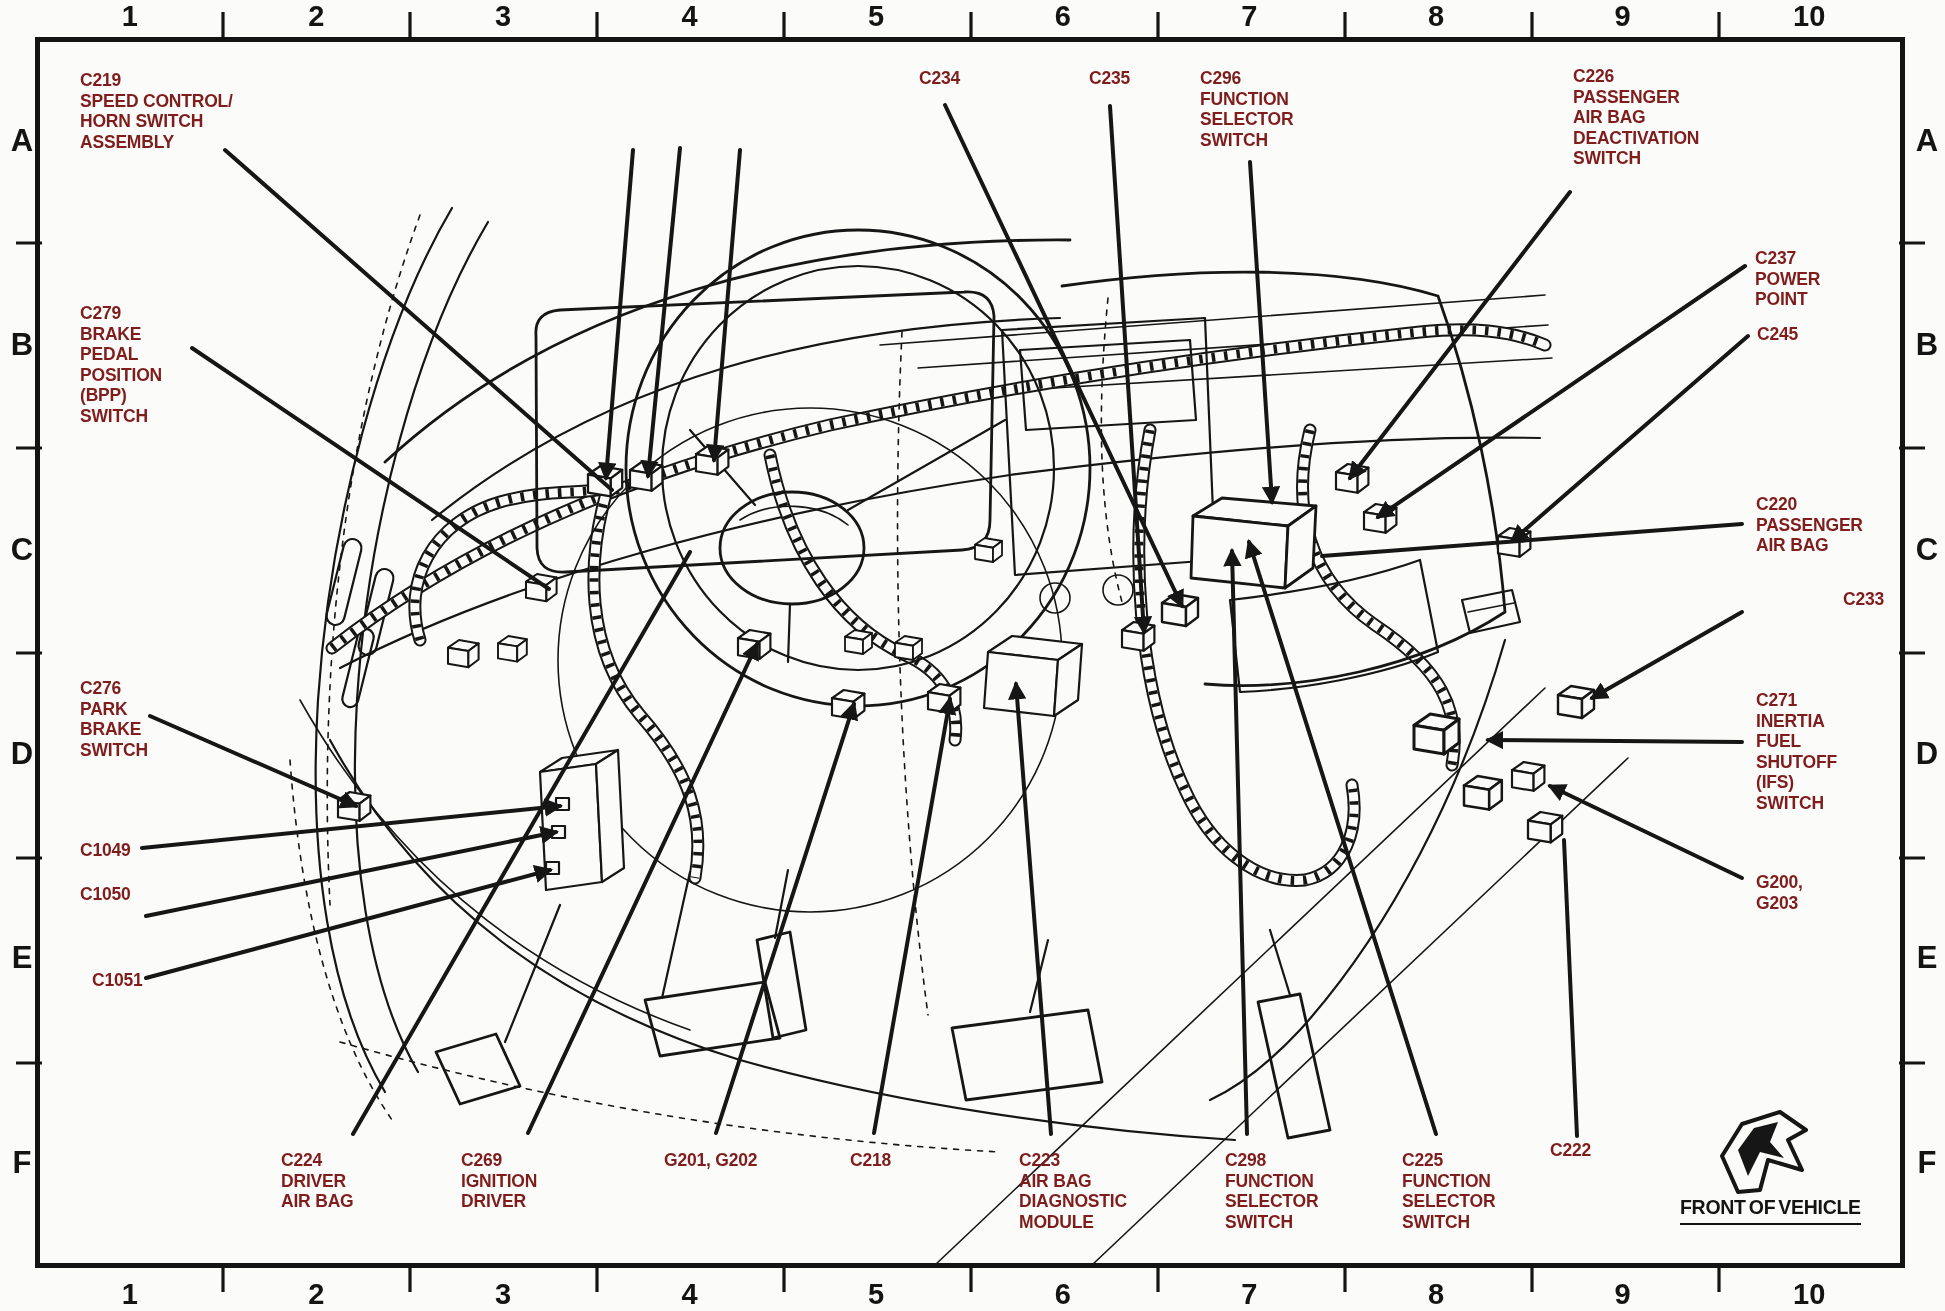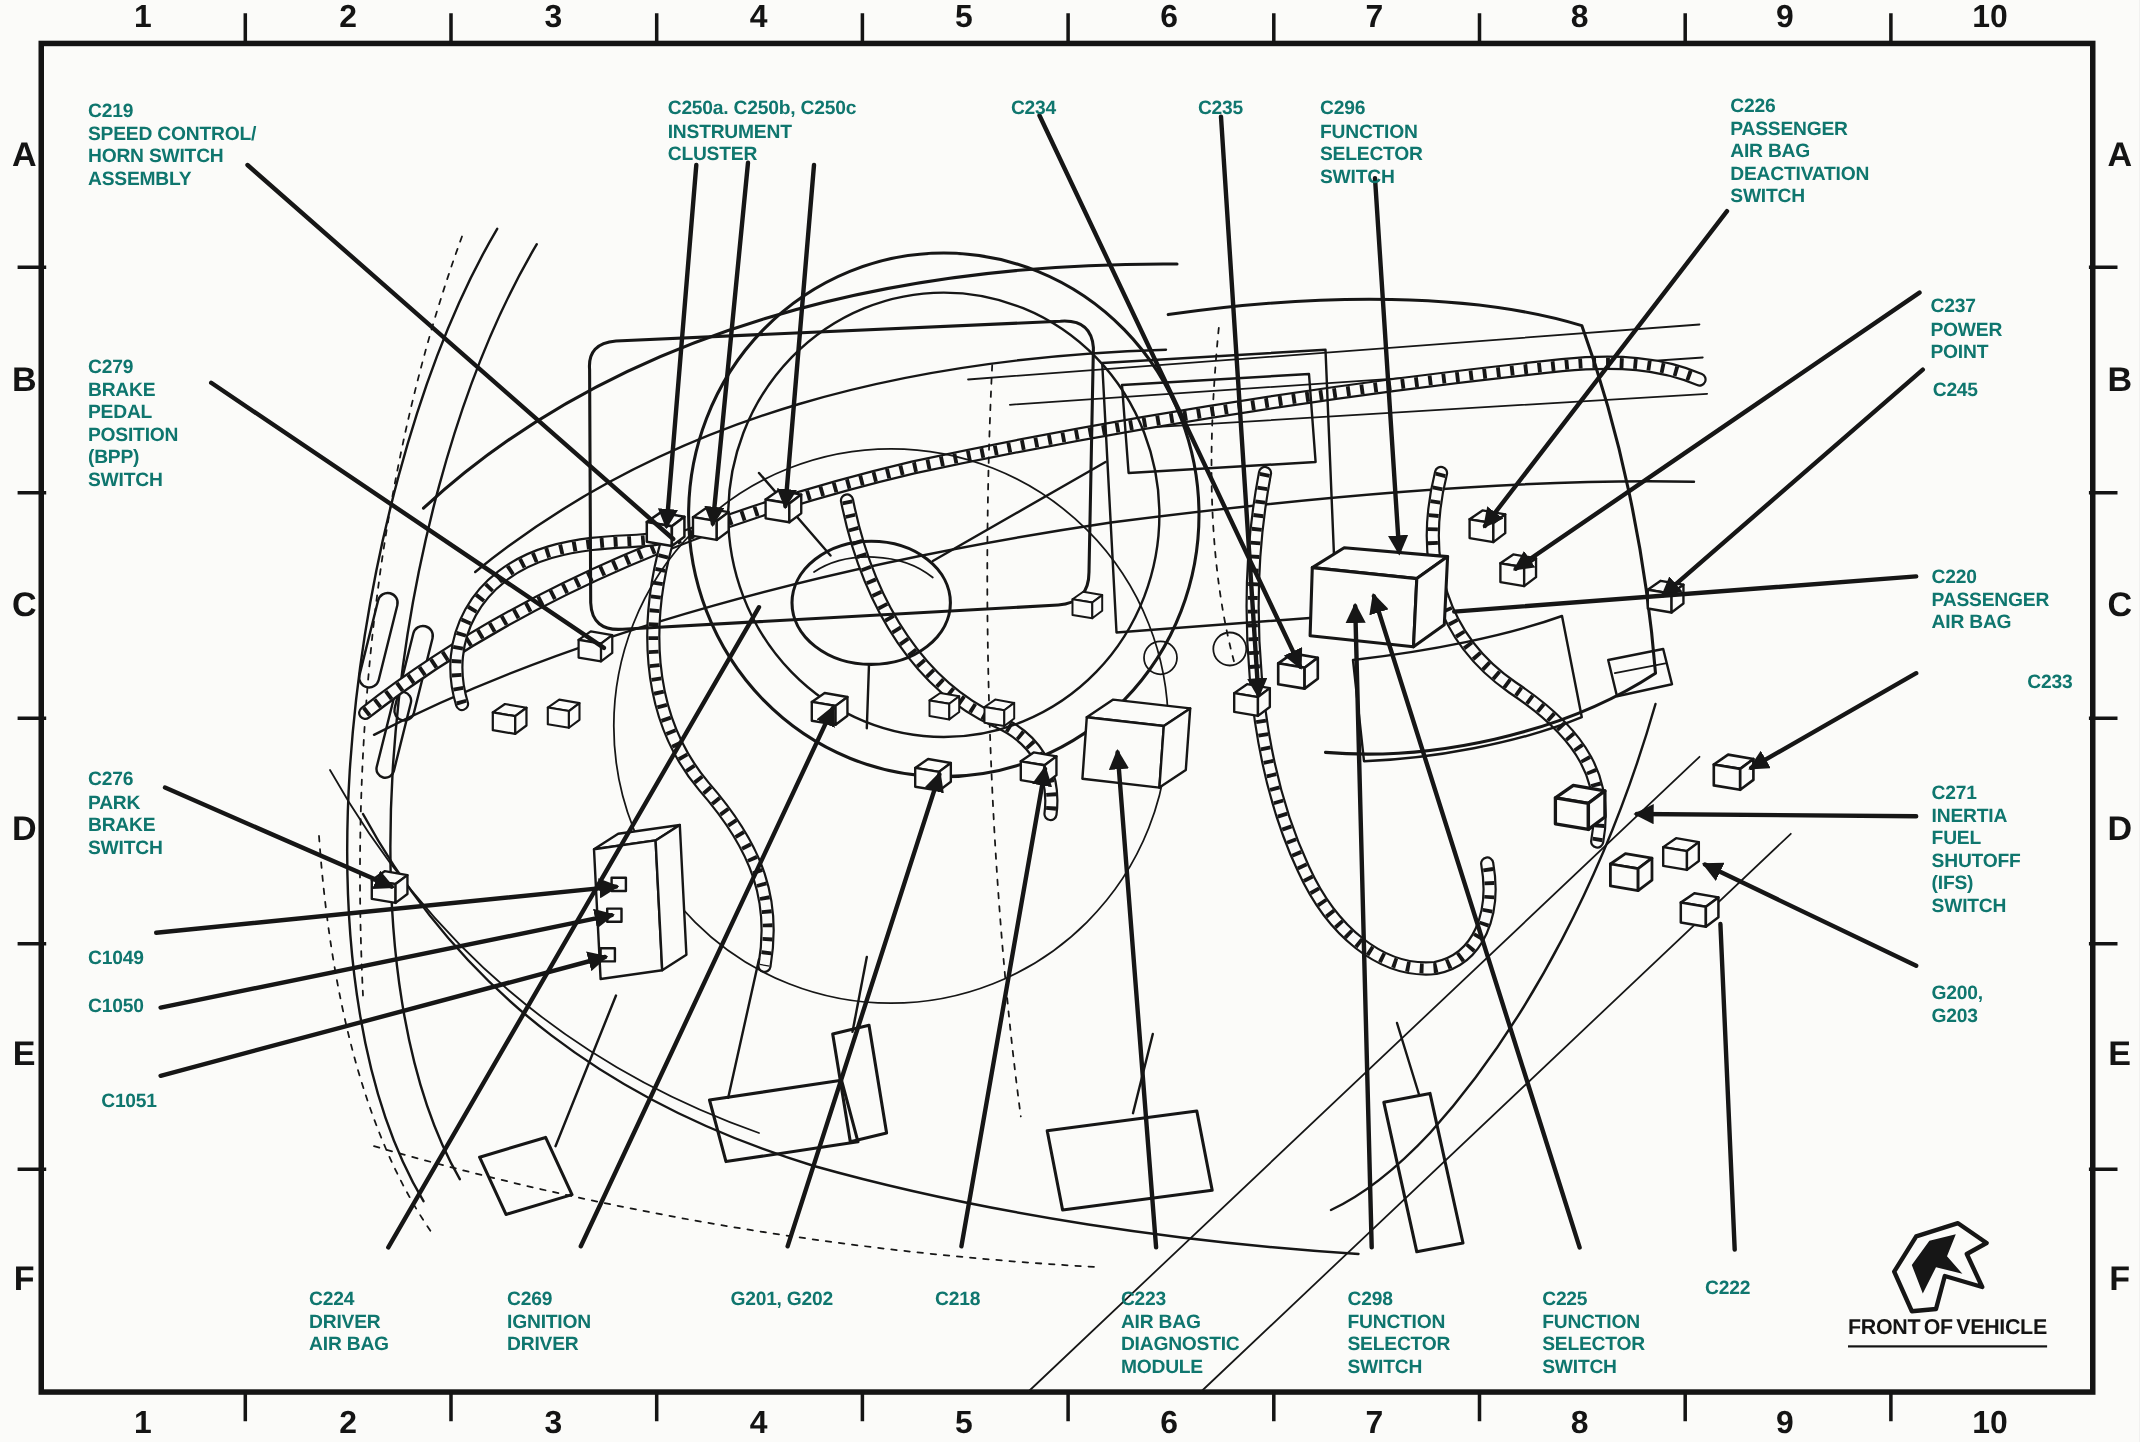--- a/index.html
+++ b/index.html
@@ -1,20 +1,20 @@
 <!DOCTYPE html>
 <html><head>
 <meta charset="utf-8">
 <style>
   html,body{margin:0;padding:0;background:#e9e9e7;}
   #stage{position:relative;width:1945px;height:1311px;background:#fbfbf9;overflow:hidden;
          font-family:"Liberation Sans",sans-serif;color:#141414;}
   #art{position:absolute;left:0;top:0;}
   .callout{position:absolute;font-weight:bold;font-size:17.5px;line-height:20.5px;
-           letter-spacing:-0.2px;white-space:pre-line;color:#0f766e;margin-top:20px;}
+           letter-spacing:-0.2px;white-space:pre-line;color:#7f1d1d;}
   .gridnum{position:absolute;transform:translate(-50%,-50%);font-weight:bold;font-size:29px;color:#141414;}
   .gridletter{position:absolute;transform:translate(-50%,-50%);font-weight:bold;font-size:31px;color:#141414;}
   .front-label{position:absolute;left:1680px;top:1196px;font-weight:bold;font-size:19.5px;
                letter-spacing:-0.3px;word-spacing:-2px;color:#141414;
                border-bottom:2.5px solid #141414;padding-bottom:4px;}
   
   .s1{stroke-width:1.6}.s2{stroke-width:2.2}.s3{stroke-width:2.8}
   .ld{stroke:#161616;stroke-width:4;fill:none;stroke-linecap:round;}
   .dash{stroke-dasharray:5 7;}
   .rib-a{stroke:#161616;fill:none;stroke-width:13;stroke-linecap:round;}
@@ -246,23 +246,20 @@
 POSITION
 (BPP)
 SWITCH</div>
   <div class="callout" style="left:80px;top:678px">C276
 PARK
 BRAKE
 SWITCH</div>
   <div class="callout" style="left:80px;top:840px">C1049</div>
   <div class="callout" style="left:80px;top:884px">C1050</div>
   <div class="callout" style="left:92px;top:970px">C1051</div>
-  <div class="callout" style="left:607px;top:68px">C250a. C250b, C250c
-INSTRUMENT
-CLUSTER</div>
   <div class="callout" style="left:919px;top:68px">C234</div>
   <div class="callout" style="left:1089px;top:68px">C235</div>
   <div class="callout" style="left:1200px;top:68px">C296
 FUNCTION
 SELECTOR
 SWITCH</div>
   <div class="callout" style="left:1573px;top:66px">C226
 PASSENGER
 AIR BAG
 DEACTIVATION

